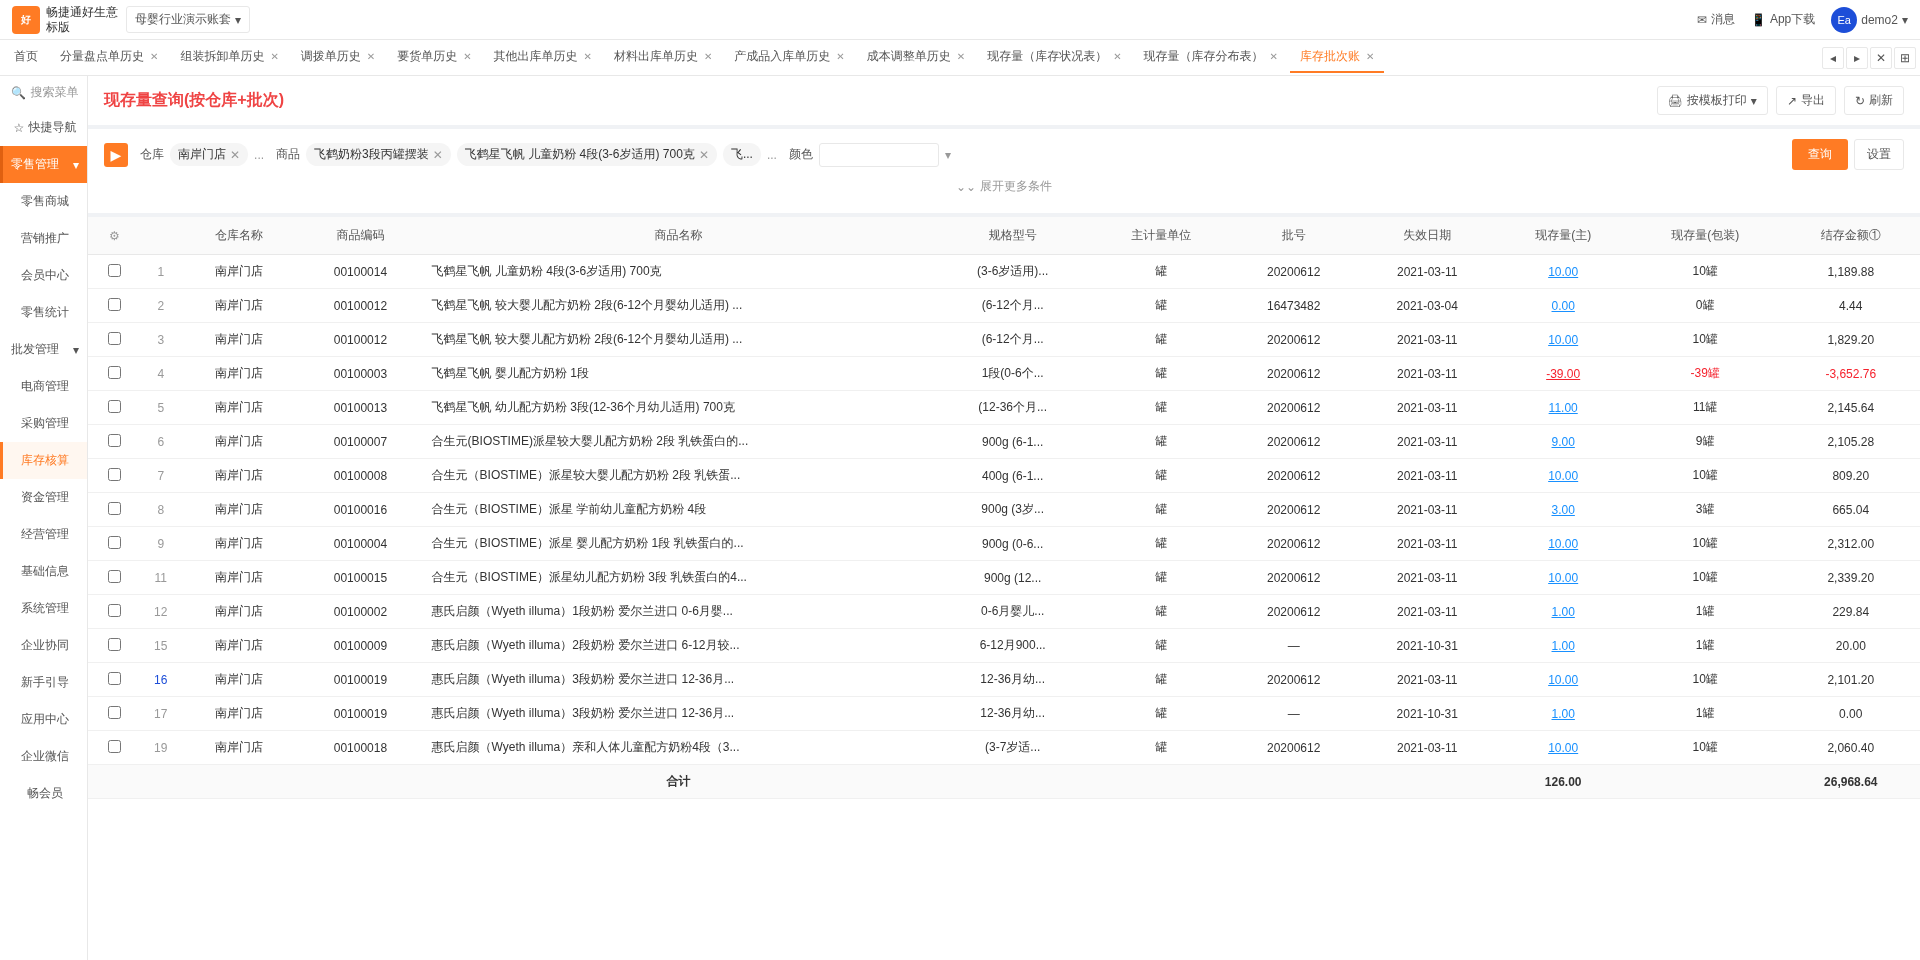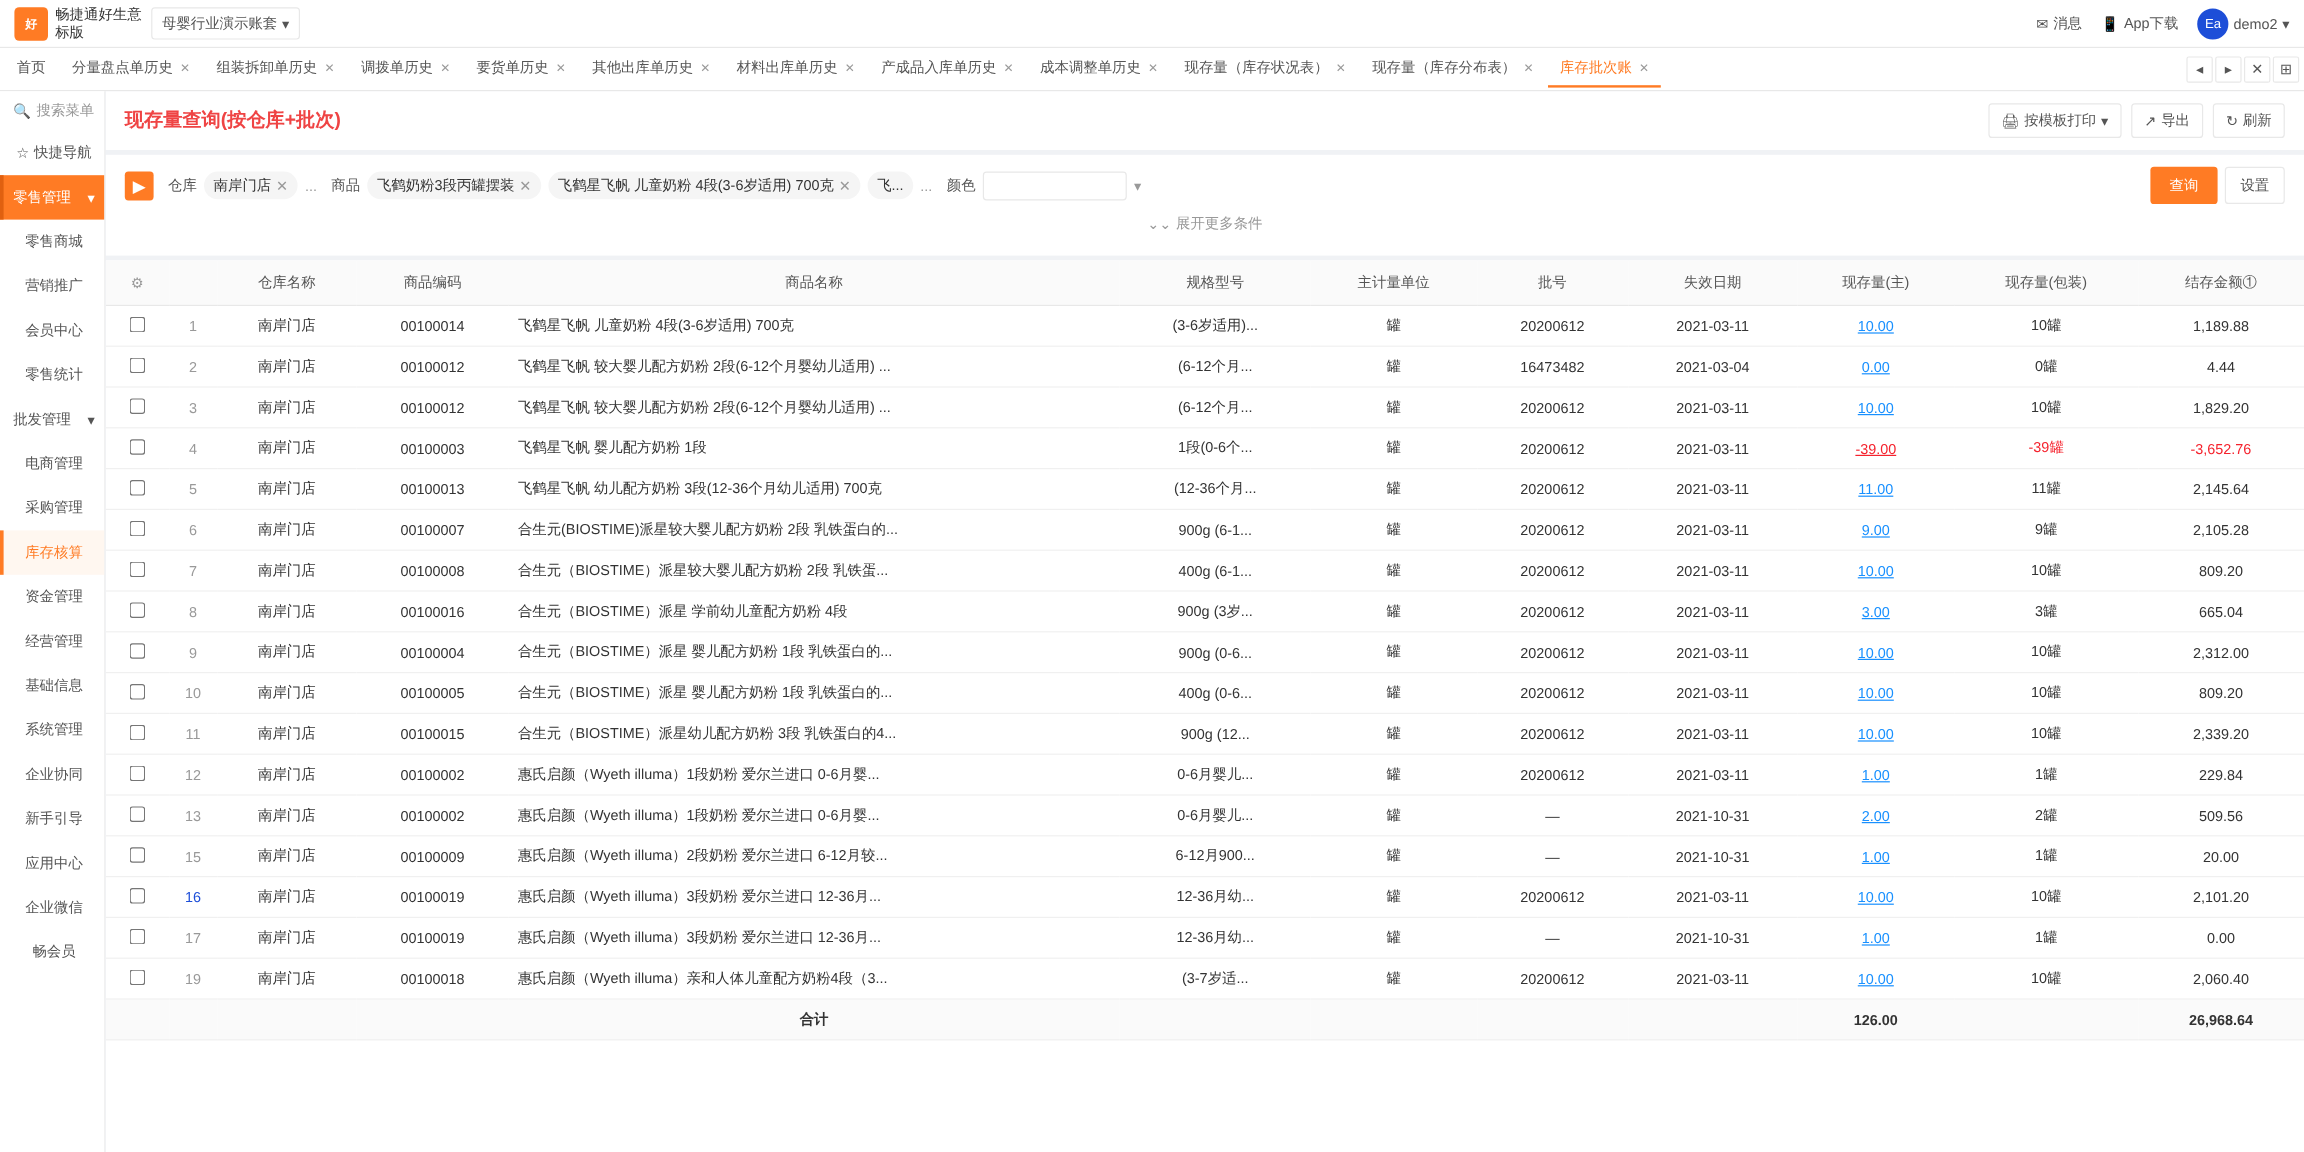--- a/index.html
+++ b/index.html
@@ -527,34 +527,20 @@
     <td>900g (0-6...</td>
     <td>罐</td>
     <td>20200612</td>
     <td>2021-03-11</td>
     <td class="td-link" style="">10.00</td>
     <td style="">10罐</td>
     <td style="">2,312.00</td>
   </tr>
             <tr>
     <td><input type="checkbox" style=""></td>
-    <td class="col-seq" style="color:#999;">10</td>
-    <td>南岸门店</td>
-    <td>00100005</td>
-    <td class="td-left" style="max-width:280px; overflow:hidden; text-overflow:ellipsis;">合生元（BIOSTIME）派星 婴儿配方奶粉 1段 乳铁蛋白的...</td>
-    <td>400g (0-6...</td>
-    <td>罐</td>
-    <td>20200612</td>
-    <td>2021-03-11</td>
-    <td class="td-link" style="">10.00</td>
-    <td style="">10罐</td>
-    <td style="">809.20</td>
-  </tr>
-            <tr>
-    <td><input type="checkbox" style=""></td>
     <td class="col-seq" style="color:#999;">11</td>
     <td>南岸门店</td>
     <td>00100015</td>
     <td class="td-left" style="max-width:280px; overflow:hidden; text-overflow:ellipsis;">合生元（BIOSTIME）派星幼儿配方奶粉 3段 乳铁蛋白的4...</td>
     <td>900g (12...</td>
     <td>罐</td>
     <td>20200612</td>
     <td>2021-03-11</td>
     <td class="td-link" style="">10.00</td>
     <td style="">10罐</td>
@@ -566,34 +552,20 @@
     <td>南岸门店</td>
     <td>00100002</td>
     <td class="td-left" style="max-width:280px; overflow:hidden; text-overflow:ellipsis;">惠氏启颜（Wyeth illuma）1段奶粉 爱尔兰进口 0-6月婴...</td>
     <td>0-6月婴儿...</td>
     <td>罐</td>
     <td>20200612</td>
     <td>2021-03-11</td>
     <td class="td-link" style="">1.00</td>
     <td style="">1罐</td>
     <td style="">229.84</td>
-  </tr>
-            <tr>
-    <td><input type="checkbox" style=""></td>
-    <td class="col-seq" style="color:#999;">13</td>
-    <td>南岸门店</td>
-    <td>00100002</td>
-    <td class="td-left" style="max-width:280px; overflow:hidden; text-overflow:ellipsis;">惠氏启颜（Wyeth illuma）1段奶粉 爱尔兰进口 0-6月婴...</td>
-    <td>0-6月婴儿...</td>
-    <td>罐</td>
-    <td>—</td>
-    <td>2021-10-31</td>
-    <td class="td-link" style="">2.00</td>
-    <td style="">2罐</td>
-    <td style="">509.56</td>
   </tr>
             <tr>
     <td><input type="checkbox" style=""></td>
     <td class="col-seq" style="color:#999;">15</td>
     <td>南岸门店</td>
     <td>00100009</td>
     <td class="td-left" style="max-width:280px; overflow:hidden; text-overflow:ellipsis;">惠氏启颜（Wyeth illuma）2段奶粉 爱尔兰进口 6-12月较...</td>
     <td>6-12月900...</td>
     <td>罐</td>
     <td>—</td>

